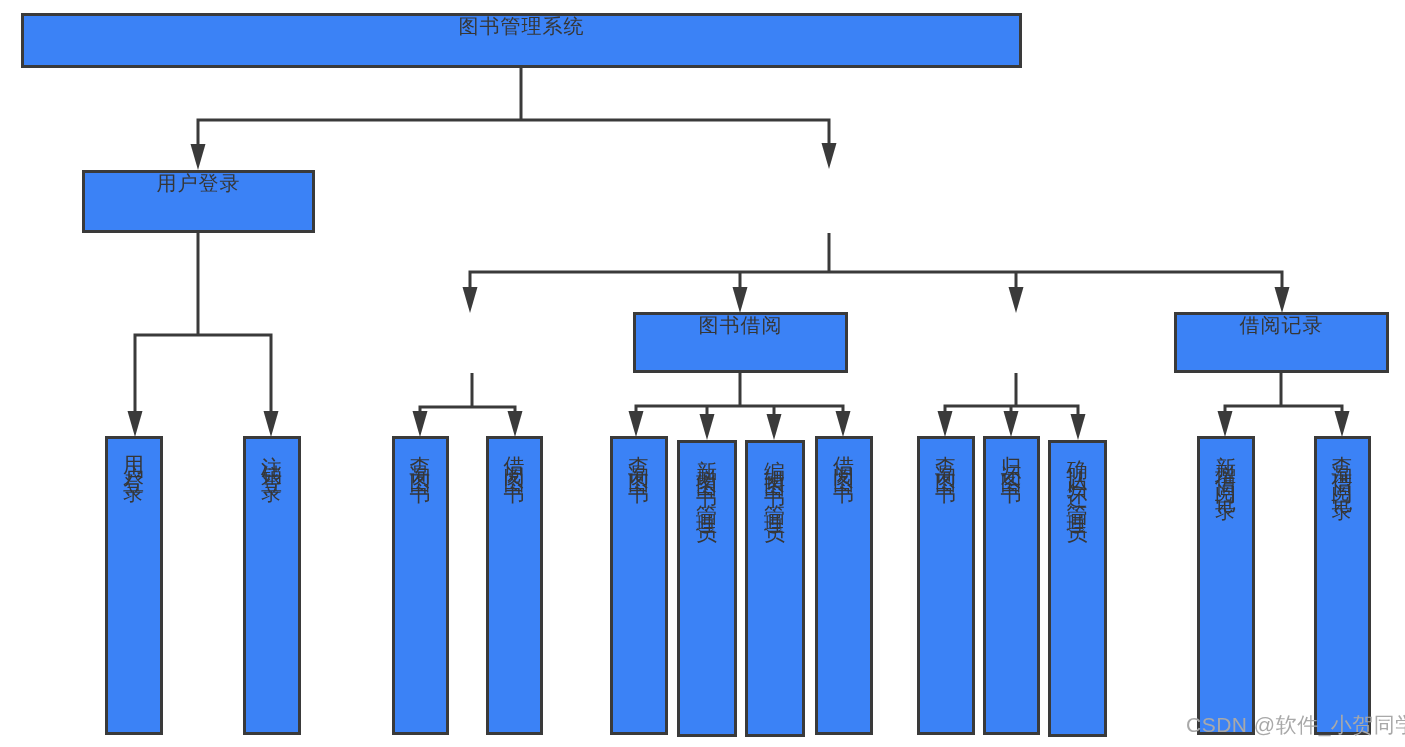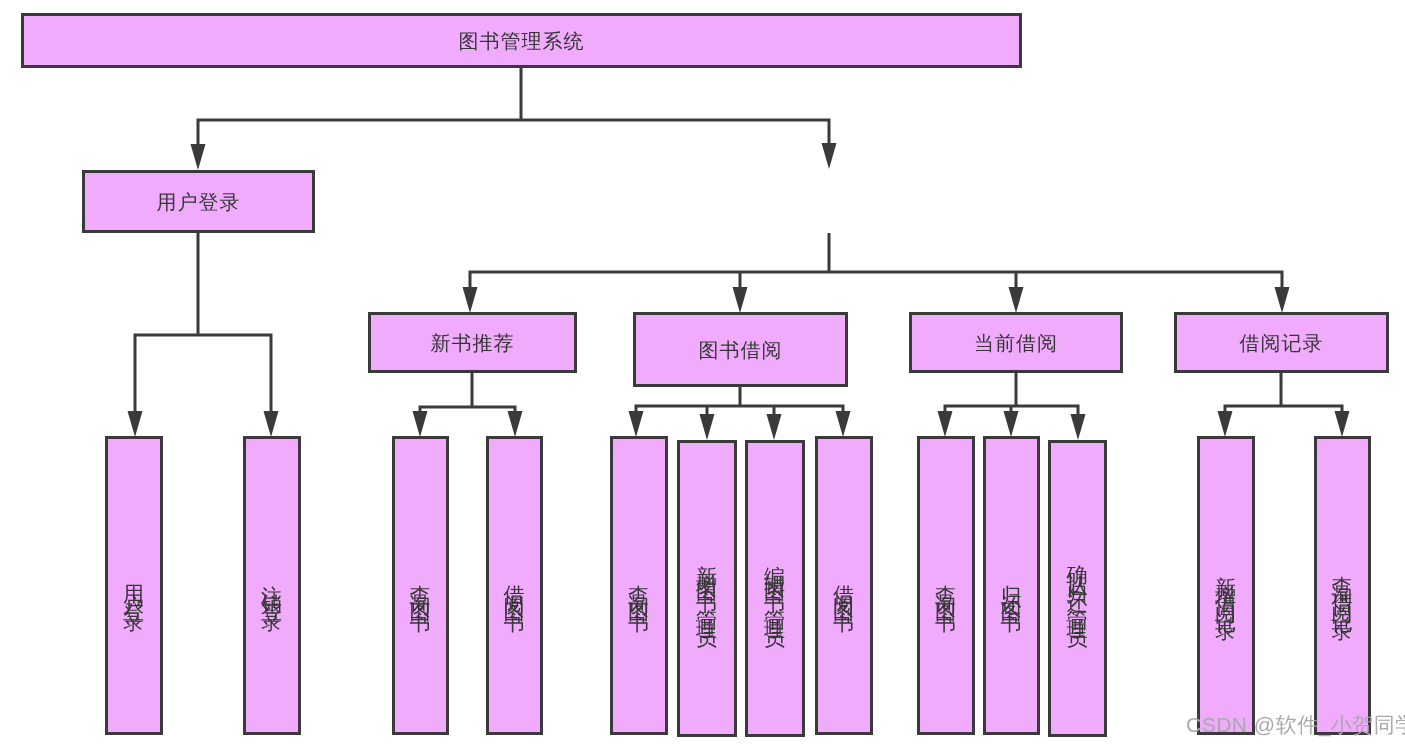--- a/index.html
+++ b/index.html
@@ -8,23 +8,22 @@
     width:1405px;height:747px;
     background:#ffffff;
     overflow:hidden;
     font-family:"Liberation Sans", sans-serif;
   }
   .connectors{position:absolute;left:0;top:0;pointer-events:none;}
   .node{
     position:absolute;
     box-sizing:border-box;
     border:3px solid #3a3a3a;
-    background:#f0abfc;
+    background:#3b82f6;
     display:flex;
-    align-items:center;
     justify-content:center;
   }
   .hbox span{
     font-size:20px;
     color:#363636;
     letter-spacing:1px;
     white-space:nowrap;
     line-height:1;
   }
   .vbox span{
@@ -34,21 +33,21 @@
     color:#363636;
     letter-spacing:9px;
     line-height:1;
     white-space:nowrap;
   }
   
   .n-root{left:21px;top:13px;width:1001px;height:55px}
   .n-userlogin{left:82px;top:170px;width:233px;height:63px}
   .n-bookmgmt{left:712px;top:169px;width:233px;height:64px}
   .n-l3-0{left:368px;top:312px;width:209px;height:61px}
-  .n-l3-1{left:633px;top:312px;width:215px;height:75px}
+  .n-l3-1{left:633px;top:312px;width:215px;height:61px}
   .n-l3-2{left:909px;top:312px;width:214px;height:61px}
   .n-l3-3{left:1174px;top:312px;width:215px;height:61px}
   .n-a1{left:105px;top:436px;width:58px;height:299px}
   .n-a2{left:243px;top:436px;width:58px;height:299px}
   .n-b1{left:392px;top:436px;width:57px;height:299px}
   .n-b2{left:486px;top:436px;width:57px;height:299px}
   .n-c1{left:610px;top:436px;width:58px;height:299px}
   .n-c2{left:677px;top:440px;width:60px;height:297px}
   .n-c3{left:745px;top:440px;width:60px;height:297px}
   .n-c4{left:815px;top:436px;width:58px;height:299px}
@@ -124,28 +123,22 @@
   </svg>
 
   <div class="node hbox n-root">
     <span>图书管理系统</span>
   </div>
 
   <div class="node hbox n-userlogin">
     <span>用户登录</span>
   </div>
 
-  <div class="node hbox n-l3-0">
-    <span>新书推荐</span>
-  </div>
   <div class="node hbox n-l3-1">
     <span>图书借阅</span>
-  </div>
-  <div class="node hbox n-l3-2">
-    <span>当前借阅</span>
   </div>
   <div class="node hbox n-l3-3">
     <span>借阅记录</span>
   </div>
 
   <div class="node vbox n-a1">
     <span>用户登录</span>
   </div>
   <div class="node vbox n-a2">
     <span>注销登录</span>

